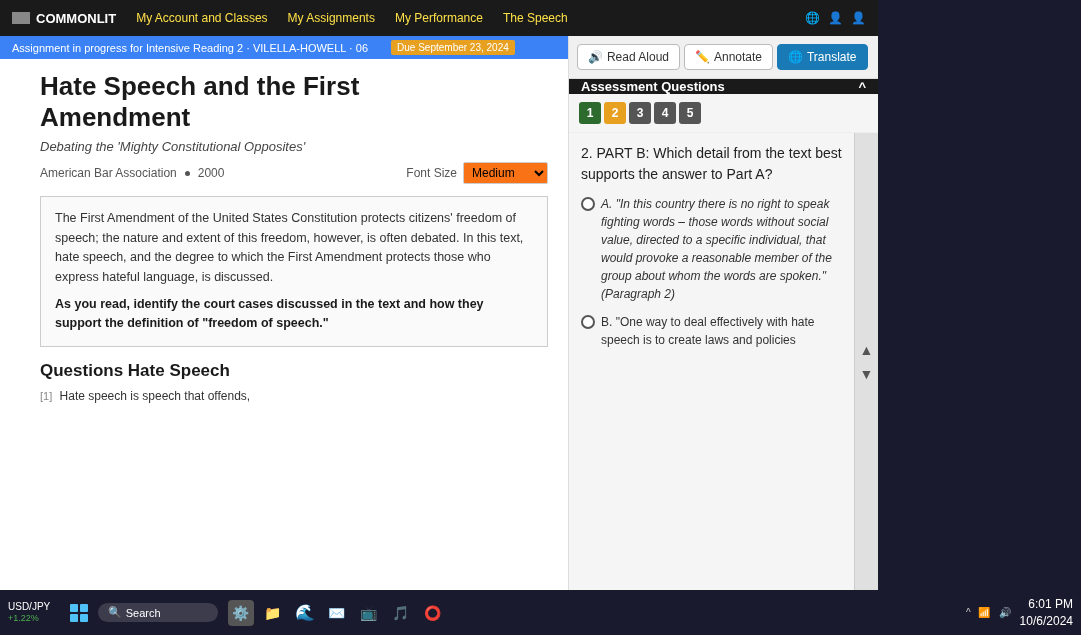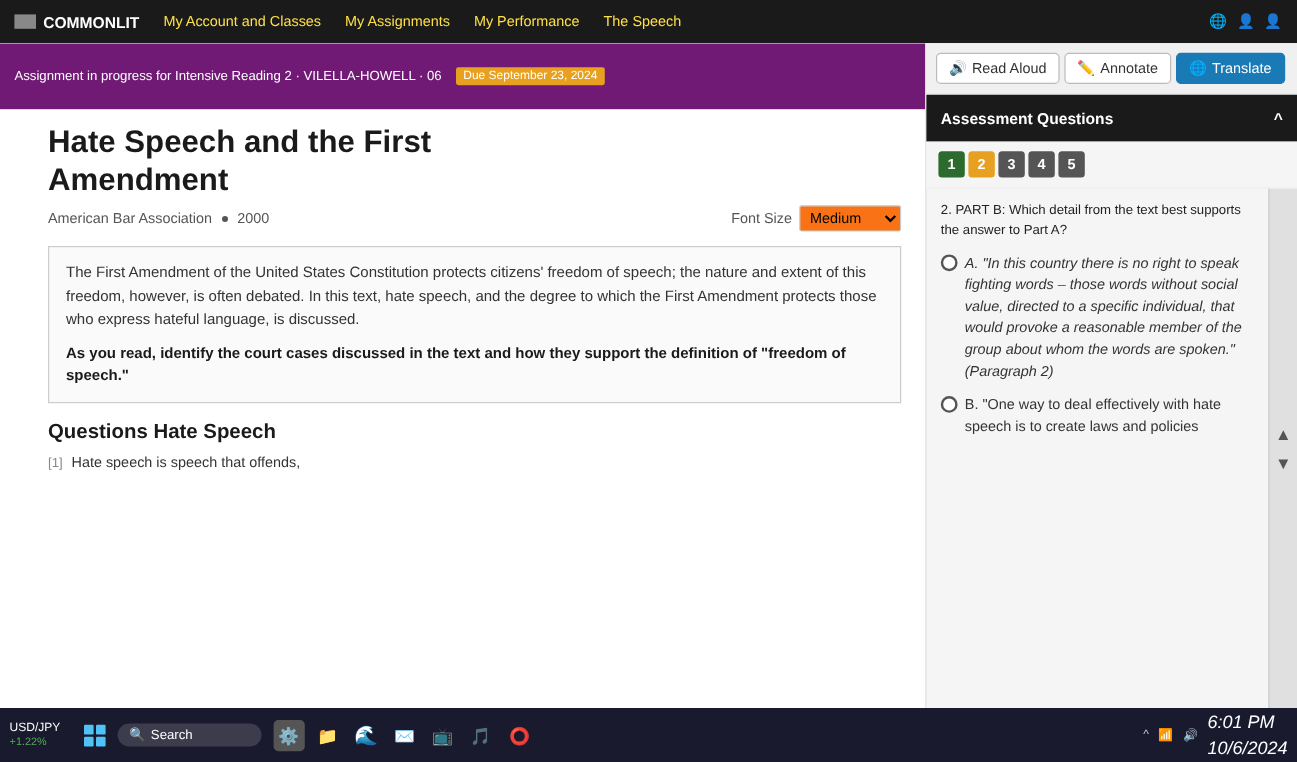--- a/index.html
+++ b/index.html
@@ -5,21 +5,21 @@
     * { margin: 0; padding: 0; box-sizing: border-box; }
     body {
       width: 1081px;
       height: 635px;
       background: #1a1a2e;
       font-family: Arial, sans-serif;
       overflow: hidden;
       position: relative;
     }
     .screen {
-      width: 1081px;
+      width: 878px;
       height: 590px;
       background: #fff;
       position: relative;
       overflow: hidden;
     }
 
     
     .top-nav {
       background: #1a1a1a;
       height: 36px;
@@ -69,35 +69,35 @@
     .left-content {
       flex: 1;
       background: #fff;
       padding: 0;
       overflow-y: auto;
       position: relative;
     }
 
     
     .assignment-banner {
-      background: #701a75;
+      background: #3b82f6;
       color: #fff;
       font-size: 11px;
-      padding: 20px 12px;
+      padding: 4px 12px;
       display: flex;
       align-items: center;
       gap: 8px;
     }
     .due-badge {
       background: #e8a020;
       color: #fff;
       font-size: 10px;
       padding: 2px 6px;
       border-radius: 2px;
-      margin-left: 4px;
+      margin-left: 15px;
     }
 
     .article-content {
       padding: 12px 20px 12px 40px;
     }
 
     .article-title {
       font-size: 26px;
       font-weight: bold;
       color: #1a1a1a;
@@ -218,21 +218,21 @@
       color: #fff;
       border-color: #1a7ab5;
     }
 
     
     .assessment-header {
       background: #1a1a1a;
       color: #fff;
       font-size: 13px;
       font-weight: bold;
-      padding: 12px 12px;
+      padding: 0 12px;
       display: flex;
       align-items: center;
       justify-content: space-between;
       text-align: center;
     }
 
     
     .q-numbers {
       display: flex;
       gap: 3px;
@@ -258,21 +258,21 @@
     
     .question-content {
       padding: 10px 12px;
       flex: 1;
       overflow-y: auto;
       font-size: 12.5px;
       color: #222;
       line-height: 1.5;
     }
     .question-text {
-      font-size: 11px;
+      font-size: 14px;
       color: #222;
       margin-bottom: 10px;
       line-height: 1.5;
     }
     .option {
       display: flex;
       align-items: flex-start;
       gap: 6px;
       margin-bottom: 10px;
     }
@@ -389,25 +389,24 @@
 
     .taskbar-right {
       margin-left: auto;
       display: flex;
       align-items: center;
       gap: 8px;
       color: #ccc;
       font-size: 10px;
     }
     .time-display {
-      text-align: left;
-      color: #fff;
-      font-size: 15px;
+      text-align: right;
+      color: #fff;
+      font-size: 12px;
       line-height: 1.4;
-      font-style: italic;
     }
 
     .paragraph-num {
       font-size: 11px;
       color: #888;
       margin-right: 4px;
     }
   </style>
 </head>
 <body>
@@ -437,20 +436,21 @@
       <div class="assignment-banner">
         <span>Assignment in progress for Intensive Reading 2 · VILELLA-HOWELL · 06</span>
         <span class="due-badge">Due September 23, 2024</span>
       </div>
 
       <div class="article-content">
         <div class="article-title">
           <span>Hate Speech and the First</span><br>
           <span>Amendment</span>
         </div>
+        <div class="article-subtitle">Debating the 'Mighty Constitutional Opposites'</div>
         <div class="article-meta">
           <span>American Bar Association</span>
           <span class="meta-dot"></span>
           <span>2000</span>
           <div class="font-size-label">
             <span>Font Size</span>
             <select class="font-size-select">
               <option>Medium</option>
               <option>Small</option>
               <option>Large</option>

